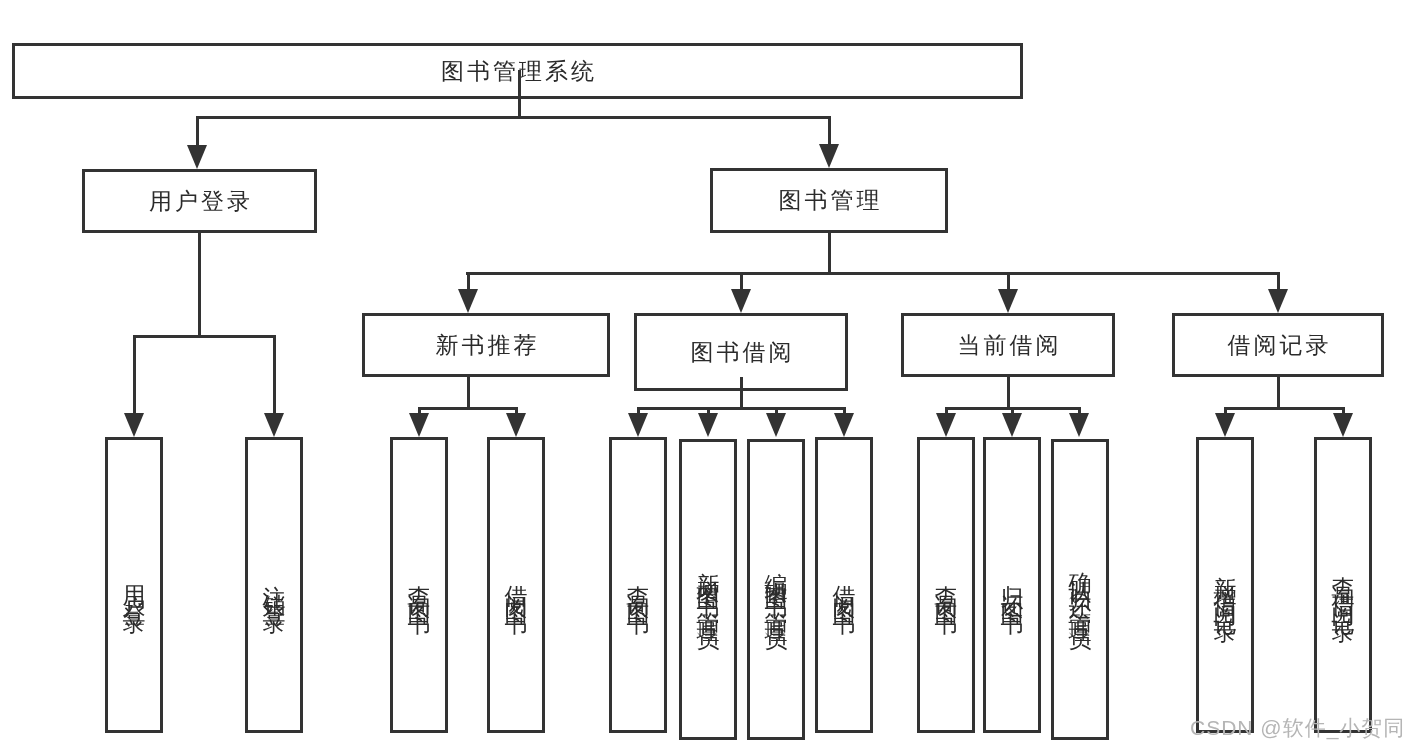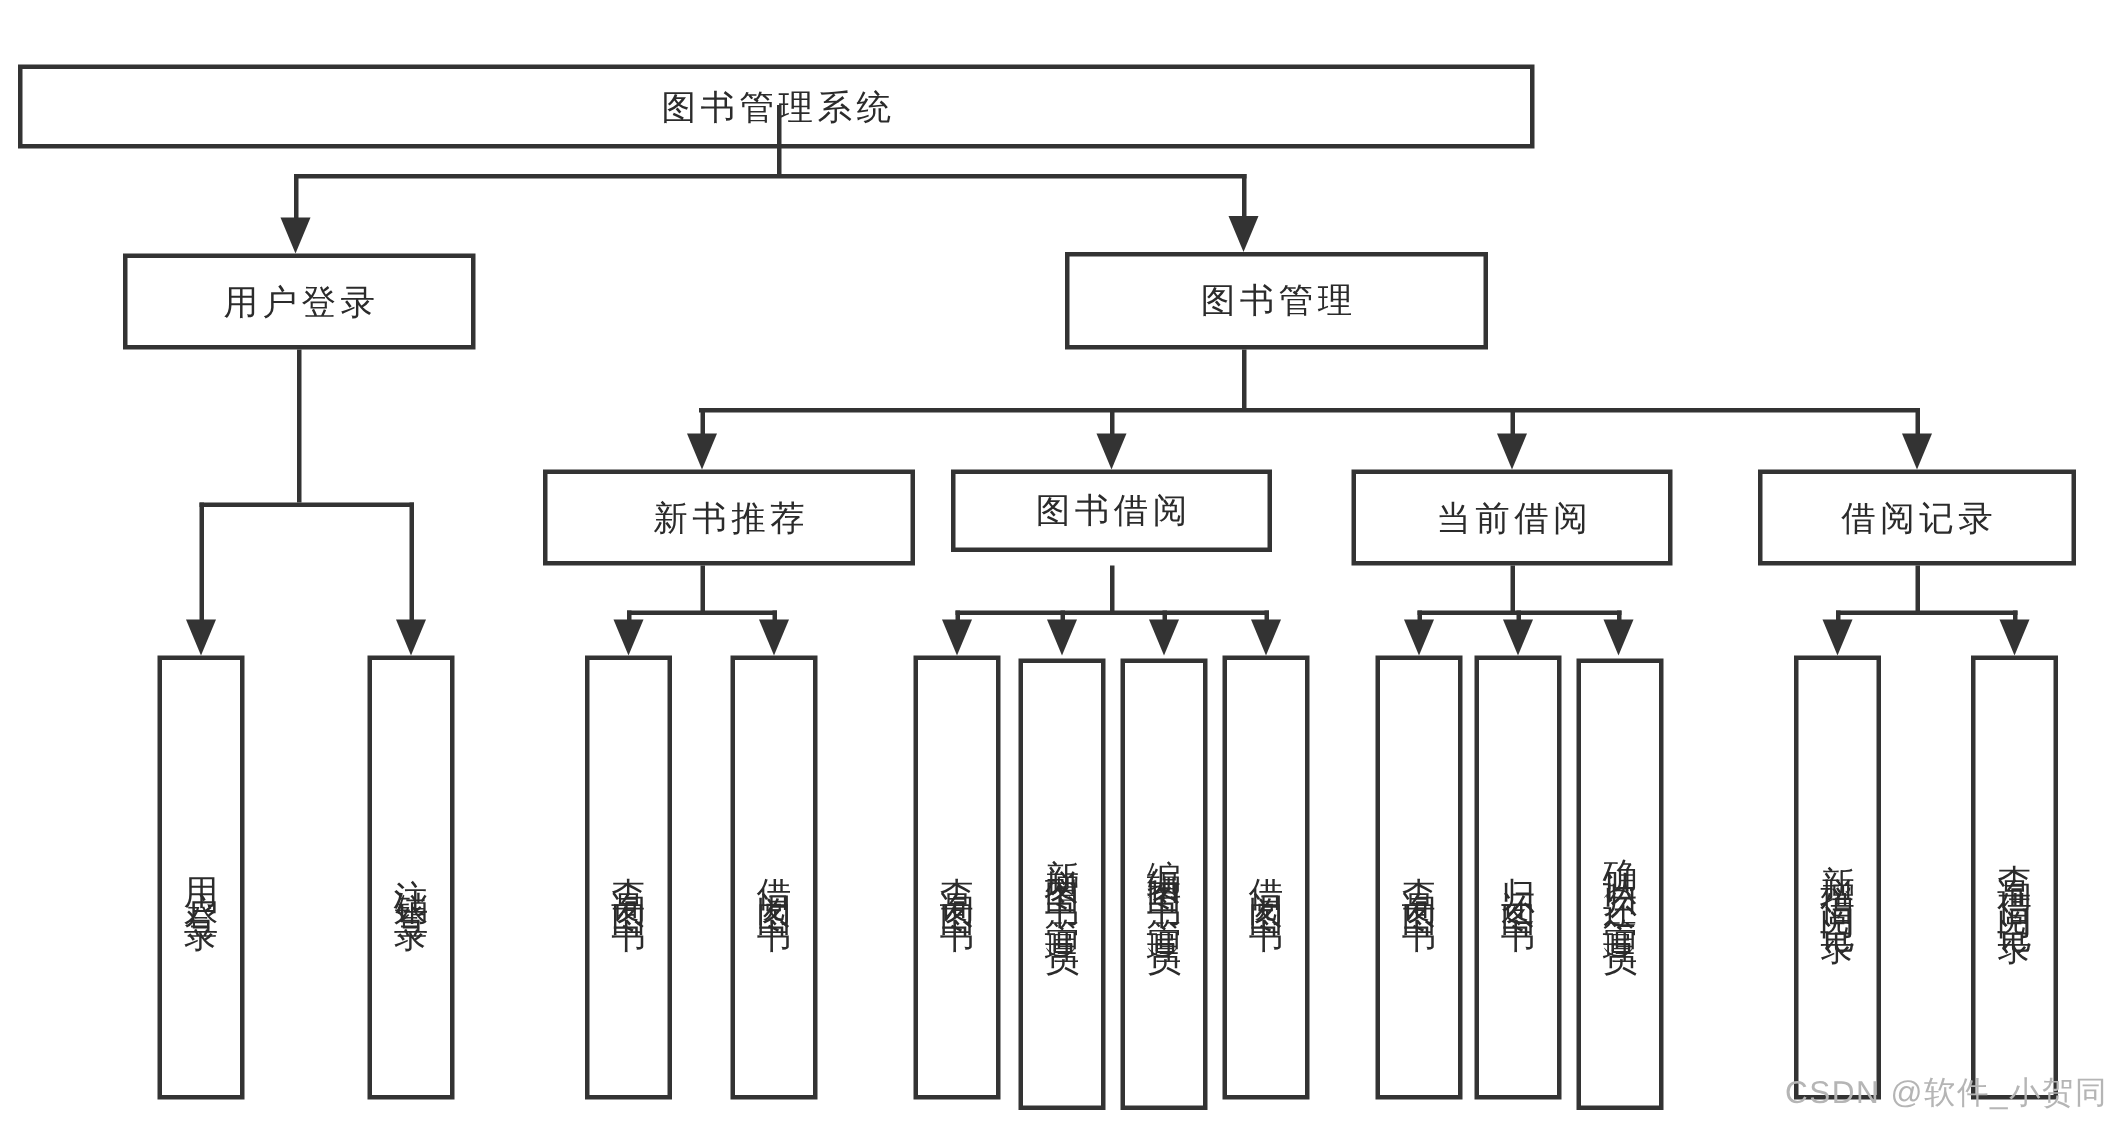--- a/index.html
+++ b/index.html
@@ -50,25 +50,25 @@
 </style>
 </head>
 <body>
 
 <div id="canvas">
 
   <div class="box h" style="left:12px;top:14px;width:1011px;height:56px;margin-top:29px;">图书管理系统</div>
 
   <div class="box h" style="left:82px;top:169px;width:235px;height:64px;">用户登录</div>
 
-  <div class="box h" style="left:710px;top:168px;width:282px;height:65px;">图书管理</div>
+  <div class="box h" style="left:710px;top:168px;width:238px;height:65px;">图书管理</div>
 
   <div class="box h" style="left:362px;top:313px;width:248px;height:64px;">新书推荐</div>
 
-  <div class="box h" style="left:634px;top:313px;width:214px;height:55px;">图书借阅</div>
+  <div class="box h" style="left:634px;top:313px;width:214px;height:78px;">图书借阅</div>
 
   <div class="box h" style="left:901px;top:313px;width:214px;height:64px;">当前借阅</div>
 
   <div class="box h" style="left:1172px;top:313px;width:212px;height:64px;">借阅记录</div>
 
   <div class="box v" style="left:105px;top:437px;width:58px;height:296px;">用户登录</div>
   <div class="box v" style="left:245px;top:437px;width:58px;height:296px;">注销登录</div>
 
   <div class="box v" style="left:390px;top:437px;width:58px;height:296px;">查询图书</div>
   <div class="box v" style="left:487px;top:437px;width:58px;height:296px;">借阅图书</div>

